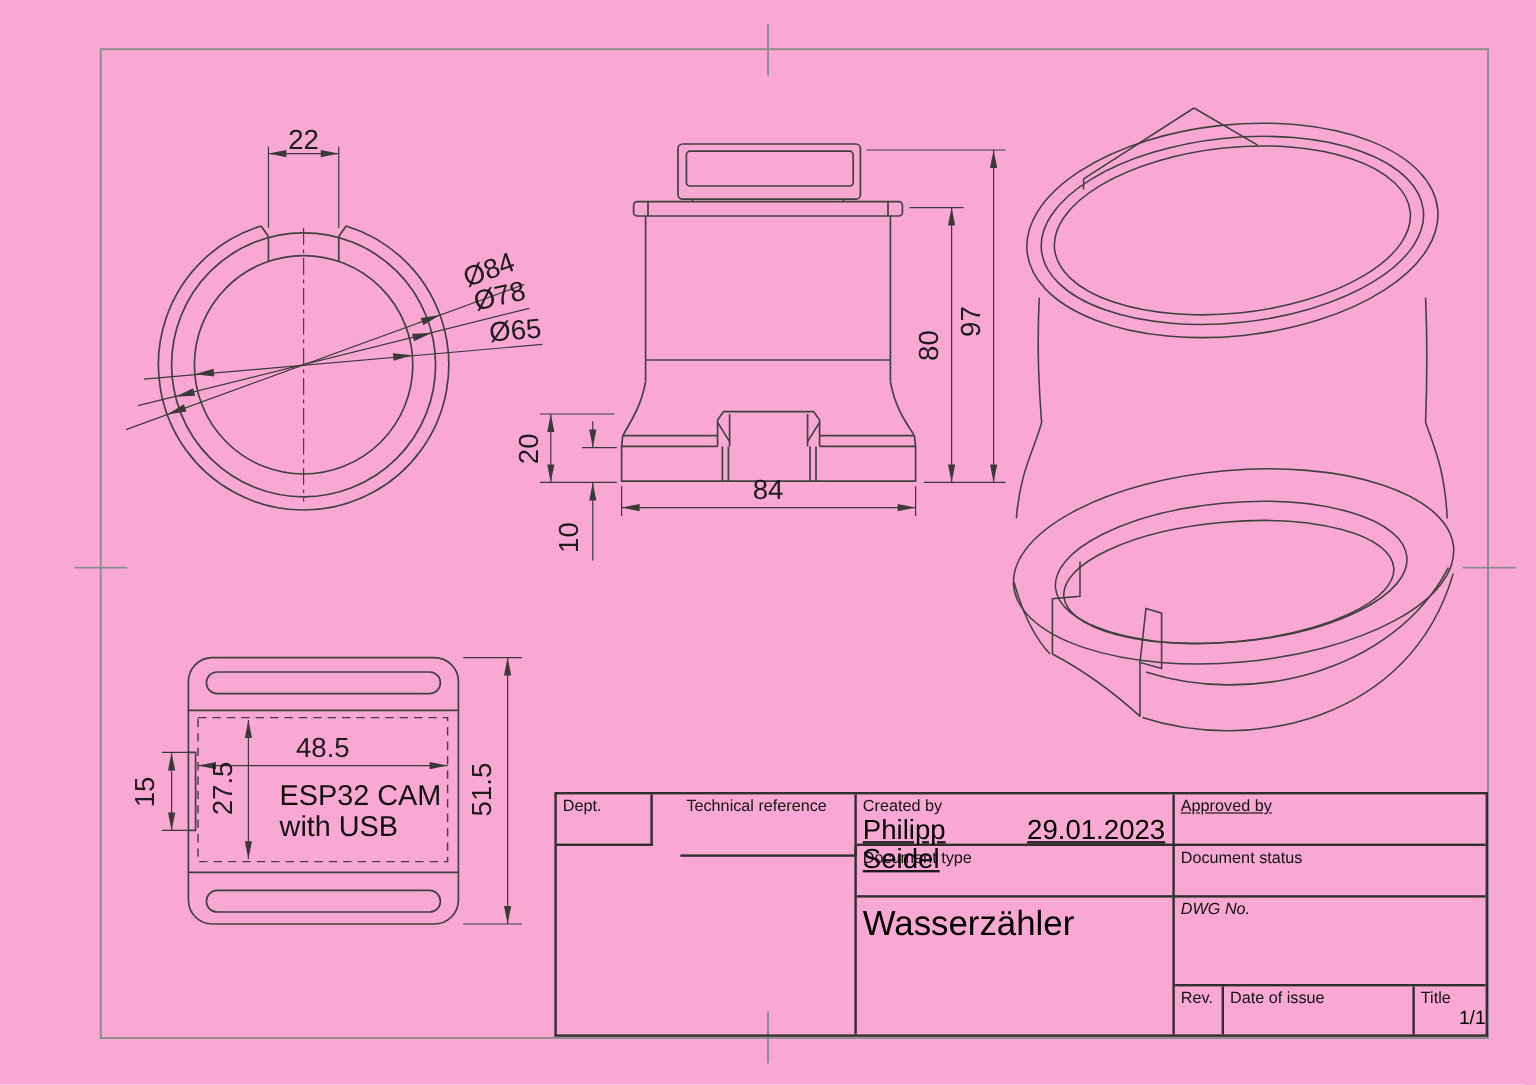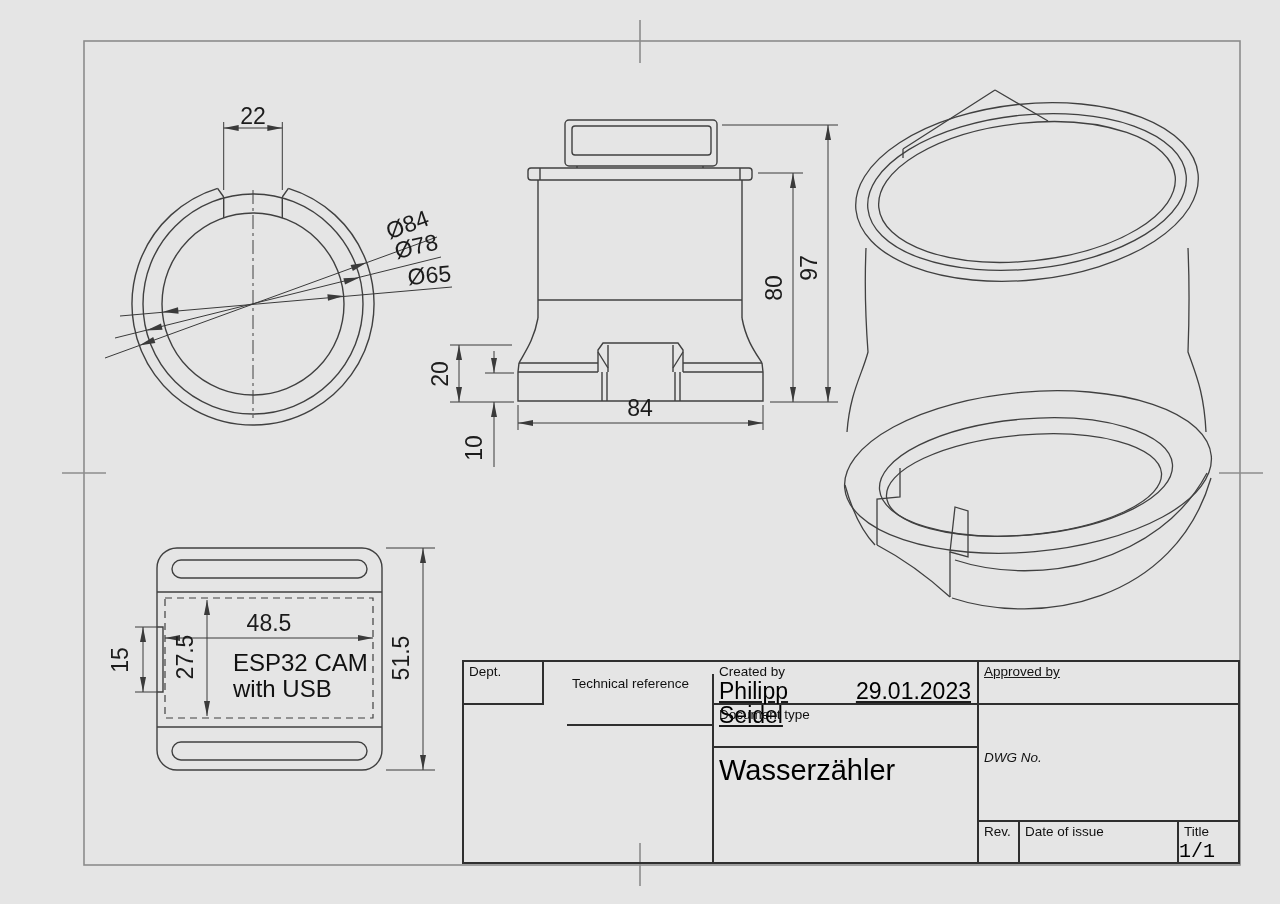--- a/index.html
+++ b/index.html
@@ -1,30 +1,30 @@
 <!DOCTYPE html>
 <html><head>
 <meta charset="utf-8">
 <style>
   html,body{margin:0;padding:0;background:#ffffff;width:1280px;height:904px;overflow:hidden;
     font-family:"Liberation Sans", sans-serif;}
-  #stage{position:relative;width:1280px;height:904px;background:#e5e5e5;}
+  #stage{position:relative;width:1280px;height:904px;background:#f9a8d4;}
   #cad{position:absolute;left:0;top:0;}
   
   #tblock{position:absolute;left:462px;top:660px;width:778px;height:204px;
     border:2px solid #2f2f2f;box-sizing:border-box;color:#1c1c1c;}
   .cell{position:absolute;box-sizing:border-box;background:transparent;}
   .br{border-right:2px solid #2f2f2f;}
   .bb{border-bottom:2px solid #2f2f2f;}
   .lab{display:block;font-size:13.5px;padding:3px 0 0 5px;line-height:1.1;color:#111;}
   .big{font-size:23px;line-height:1.05;color:#000;}
   .created-row{display:flex;justify-content:space-between;align-items:flex-start;
     padding:0 6px 0 5px;margin-top:-1px;text-decoration:underline;}
   .title-val{font-size:29px;padding:6px 0 0 5px;color:#000;}
-  .sheet-val{font-size:20px;text-align:left;margin-top:0px;color:#000;font-family:Liberation Mono, monospace;}
+  .sheet-val{font-size:16px;text-align:right;margin-top:0px;color:#000;}
 </style>
 </head>
 <body>
 
 <div id="stage">
 
 <svg id="cad" width="1280" height="904" viewBox="0 0 1280 904">
   <defs>
     <marker id="arw" markerUnits="userSpaceOnUse" markerWidth="18" markerHeight="9" refX="16" refY="4" orient="auto-start-reverse">
       <path d="M16,4 L1,1 L1,7 Z" fill="#3a3a3a"></path>
@@ -178,39 +178,42 @@
     <path d="M955,507 L950,552 L968,557 L968,511 Z"></path>
     <path d="M950,552 L950,597"></path>
     <path d="M877,545 Q915,565 950,597"></path>
   </g>
 </svg>
 
   <div id="tblock">
     <div class="cell br bb" style="left:0;top:0;width:80px;height:43px;">
       <span class="lab">Dept.</span>
     </div>
-    <div class="cell br bb" style="left:103px;top:12px;width:147px;height:52px;">
+    <div class="cell br bb" style="left:103px;top:0;width:147px;height:52px;">
       <span class="lab">Technical reference</span>
     </div>
     <div class="cell br" style="left:0;top:43px;width:250px;height:157px;"></div>
 
     <div class="cell br bb" style="left:250px;top:0;width:265px;height:43px;">
       <span class="lab">Created by</span>
       <div class="created-row">
         <span class="big">Philipp Seidel</span>
         <span class="big">29.01.2023</span>
       </div>
     </div>
     <div class="cell bb" style="left:515px;top:0;width:259px;height:43px;text-decoration:underline;">
       <span class="lab">Approved by</span>
     </div>
 
     <div class="cell br bb" style="left:250px;top:43px;width:265px;height:43px;">
       <span class="lab">Document type</span>
     </div>
+    <div class="cell bb" style="left:515px;top:43px;width:259px;height:43px;">
+      <span class="lab">Document status</span>
+    </div>
 
     <div class="cell br" style="left:250px;top:86px;width:265px;height:114px;">
       <div class="title-val">Wasserzähler</div>
     </div>
     <div class="cell bb" style="left:515px;top:86px;width:259px;height:74px;font-style:italic;">
       <span class="lab">DWG No.</span>
     </div>
 
     <div class="cell br" style="left:515px;top:160px;width:41px;height:40px;">
       <span class="lab">Rev.</span>

